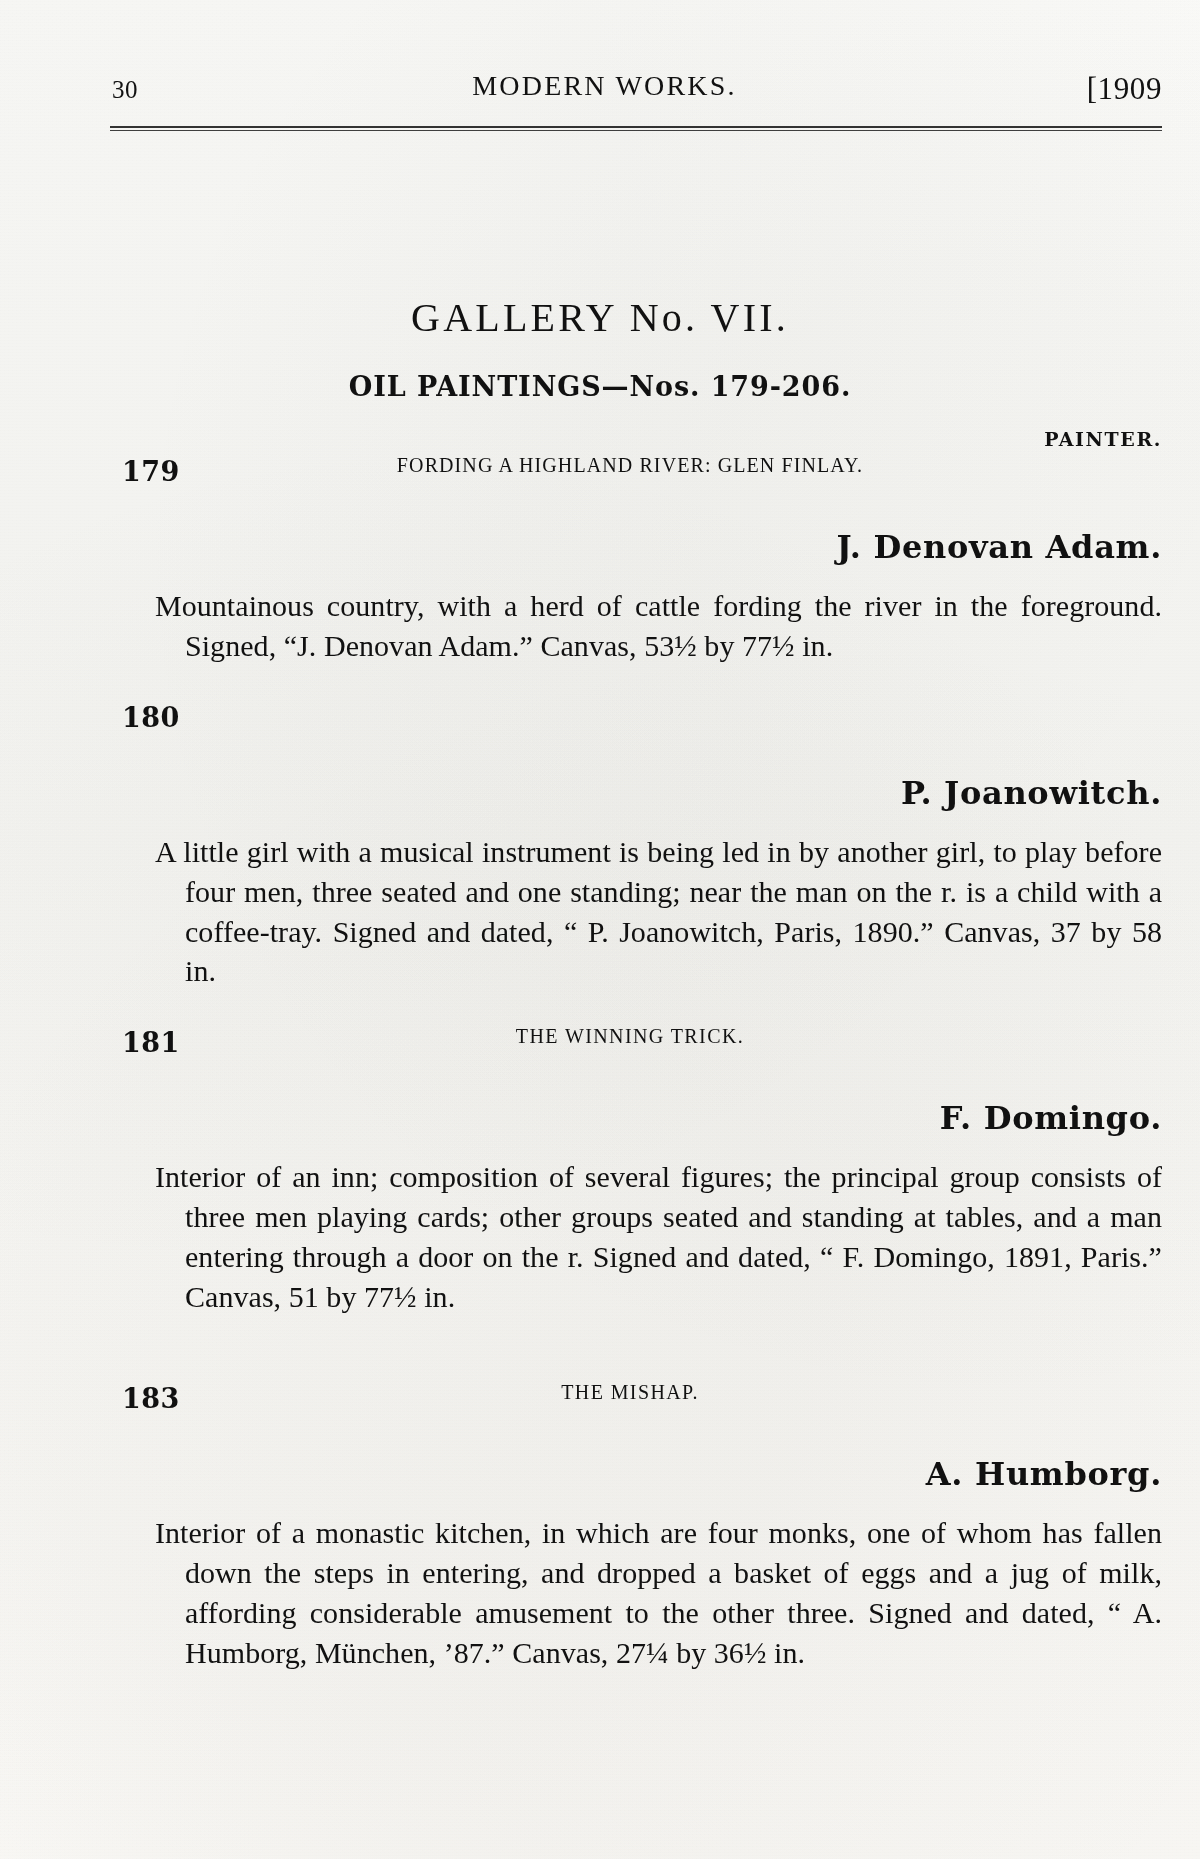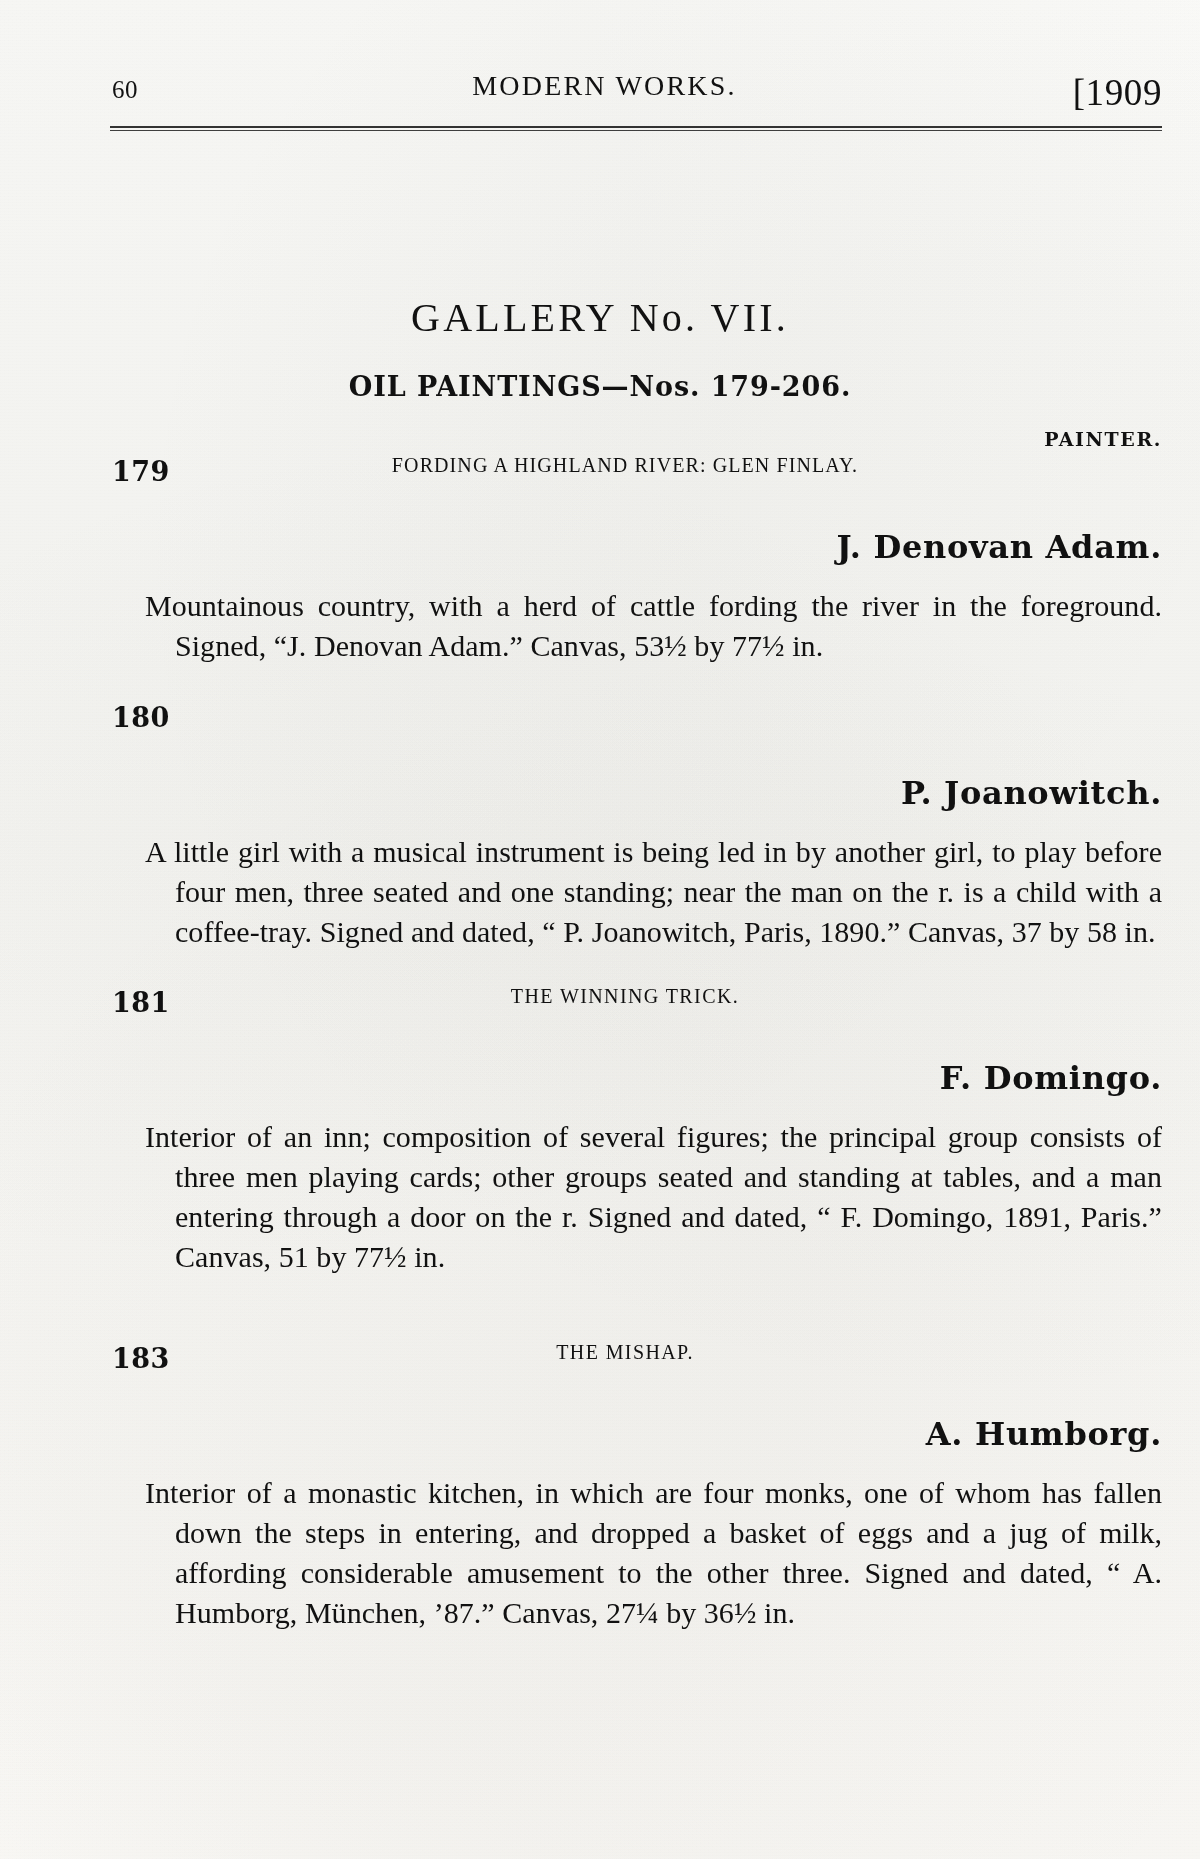--- a/index.html
+++ b/index.html
@@ -38,21 +38,21 @@
     position:absolute;left:112px;top:10px;
     font-size:25px;letter-spacing:.5px;
   }
   .runtitle{
     position:absolute;left:0;right:0;top:4px;
     text-align:center;font-size:28px;
     letter-spacing:2.2px;font-weight:400;margin-left:9px;
   }
   .yearmark{
     position:absolute;right:38px;top:5px;
-    font-size:37px;letter-spacing:.6px;
+    font-size:31px;letter-spacing:.6px;
   }
   .rule{
     position:absolute;left:110px;right:38px;top:122px;height:6px;
   }
   .rule .r1{height:2px;background:#111;opacity:.85;}
   .rule .r2{height:1px;background:#111;margin-top:2px;opacity:.8;}
 
   
   .gallery-title{
     margin:4px;text-align:center;
@@ -65,21 +65,21 @@
     font-size:27px;font-weight:700;letter-spacing:.9px;
   }
   .painter-label{
     text-align:right;margin:26px 38px 0 0;
     font-family:"DejaVu Serif","Liberation Serif",serif;
     font-size:19px;font-weight:700;letter-spacing:1.6px;
   }
 
   
   .entries{margin:0;padding:0;}
-  .entry{position:relative;margin-top:4px;}
+  .entry{position:relative;margin-top:4px;padding-left:10px;}
   .entry-head{
     position:relative;min-height:44px;
   }
   .entry-num{
     position:absolute;left:112px;top:2px;
     font-family:"DejaVu Serif","Liberation Serif",serif;
     font-size:27px;font-weight:700;letter-spacing:.5px;
   }
   .entry-title{
     text-align:center;font-size:20px;letter-spacing:1.4px;
@@ -101,21 +101,21 @@
 </style>
 </head>
 <body>
 
 <div class="paper"></div>
 <div class="grain"></div>
 
 <div class="content">
 
   <div class="runhead">
-    <div class="folio">60</div>
+    <div class="folio">30</div>
     <div class="runtitle">MODERN WORKS.</div>
     <div class="yearmark">[1909</div>
   </div>
 
   <div class="rule">
     <div class="r1"></div>
     <div class="r2"></div>
   </div>
 
   <h1 class="gallery-title">GALLERY No. VII.</h1>

